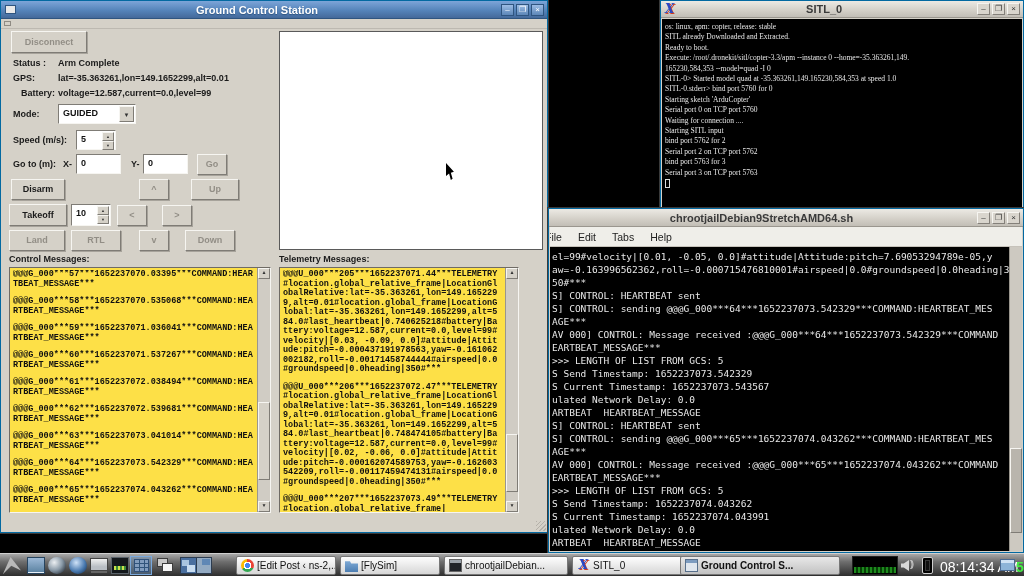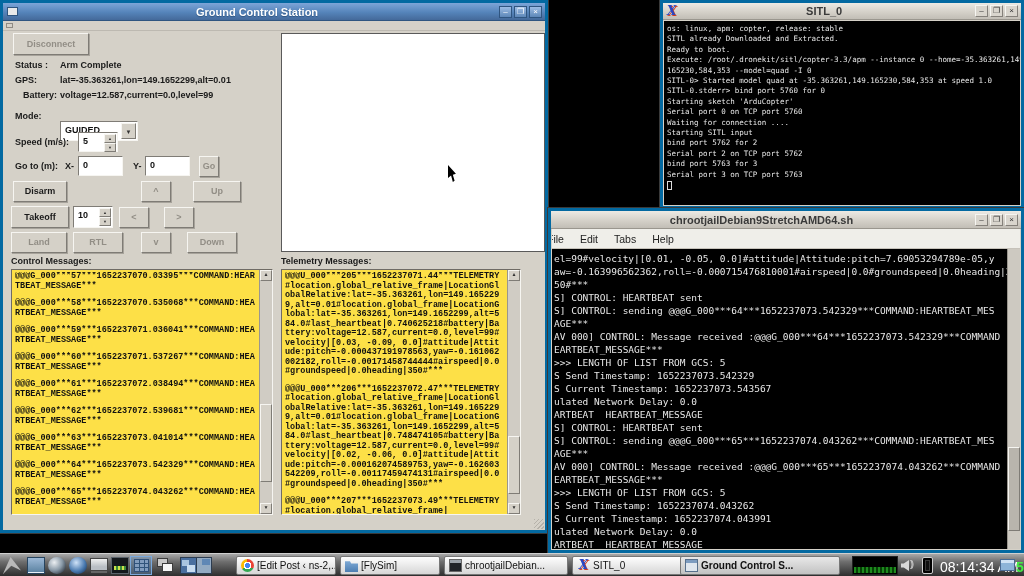--- a/index.html
+++ b/index.html
@@ -1,21 +1,21 @@
 <!DOCTYPE html>
 <html><head>
 <meta charset="utf-8">
 <style>
   * { margin:0; padding:0; box-sizing:border-box; }
   html,body { width:1024px; height:576px; overflow:hidden; background:#000; }
   body { font-family:"Liberation Sans", sans-serif; }
   #desktop { position:relative; width:1024px; height:576px; background:#000; overflow:hidden; }
 
   
-  .win { position:absolute; background:#d5d1c8; border:3px solid #0369a1; box-shadow:0 0 0 1px #3a3a3a; }
+  .win { position:absolute; background:#d5d1c8; border:1px solid #0369a1; box-shadow:0 0 0 1px #3a3a3a; }
   .tb { position:absolute; left:0; top:0; right:0; height:18px; display:flex; align-items:center; }
   .tb-title { flex:1; text-align:center; font-size:11px; font-weight:bold; white-space:nowrap; overflow:hidden; }
   .tb-btns { display:flex; gap:2px; padding:0 3px; }
   .tbtn { width:13px; height:12px; font-size:8px; line-height:10px; text-align:center; cursor:default; }
 
   
   .tb-blue { background:linear-gradient(180deg,#7da5d8 0%,#5584ba 55%,#44699a 100%); border-bottom:1px solid #2f5580; }
   .tb-blue .tb-title { color:#fff; text-shadow:0 1px 1px #2f5580; }
   .tb-blue .tbtn { background:linear-gradient(180deg,#9cbce4,#5d87b8); border:1px solid #2f5580; color:#fff; }
 
@@ -37,21 +37,21 @@
   .listbox .msgs { position:absolute; left:3px; top:2px; right:16px; bottom:0; overflow:hidden; font-size:8.5px; font-weight:bold; color:#111; line-height:9.5px; word-break:break-all; }
   .msgs .msg { margin-bottom:8px; }
   .sbar { position:absolute; right:0; top:0; bottom:0; width:13px; background:#d0ccc4; border-left:1px solid #9a968e; }
   .sbar .sarr { position:absolute; left:0; right:0; height:11px; background:#d5d1c8; border:1px solid; border-color:#f6f5f1 #7f7c76 #7f7c76 #f6f5f1; font-size:5px; color:#333; text-align:center; line-height:9px; }
   .sbar .thumb { position:absolute; left:0; right:0; background:#d5d1c8; border:1px solid; border-color:#f6f5f1 #7f7c76 #7f7c76 #f6f5f1; }
 
   
   .term { position:absolute; background:#000; overflow:hidden; font-family:"DejaVu Sans Mono","Liberation Mono",monospace; color:#e8e8e8; }
   .term .tline { white-space:pre; }
   #sitl-term { left:1px; top:18px; right:1px; bottom:1px; font-size:7.5px; padding:3px 0 0 3px; }
-  #sitl-term .tline { line-height:10.4px; }
+  #sitl-term .tline { line-height:10.4px;font-family:Liberation Serif, serif; }
   #jail-term { left:1px; top:38px; right:1px; bottom:1px; font-size:9.5px; padding:3px 0 0 2px; }
   #jail-term .tline { line-height:13px; }
   .cursor-box { display:inline-block; width:5px; height:9px; border:1px solid #ddd; vertical-align:middle; }
 
   
   .menubar { position:absolute; left:1px; right:1px; top:18px; height:20px; background:#efeee9; border-bottom:1px solid #c6c2ba; display:flex; align-items:center; overflow:hidden; }
   .menubar .mitem { font-size:10.5px; color:#222; padding:0 8px; }
   .menubar .first { margin-left:-13px; }
 
   
@@ -89,40 +89,40 @@
     <button class="btn disabled" style="left:10px;top:30px;width:76px;height:22px;">Disconnect</button>
 
     <span class="lbl" style="left:12px;top:57px;">Status :</span>
     <span class="lbl" style="left:57px;top:57px;">Arm Complete</span>
     <span class="lbl" style="left:12px;top:72px;">GPS:</span>
     <span class="lbl" style="left:57px;top:72px;">lat=-35.363261,lon=149.1652299,alt=0.01</span>
     <span class="lbl" style="left:12px;top:87px;margin-left:8px;">Battery:</span>
     <span class="lbl" style="left:57px;top:87px;">voltage=12.587,current=0.0,level=99</span>
 
     <span class="lbl" style="left:12px;top:108px;">Mode:</span>
-    <div class="field" style="left:57px;top:103px;width:78px;height:20px;margin-top:15px;">
+    <div class="field" style="left:57px;top:103px;width:78px;height:20px;">
       <span>GUIDED</span>
       <span class="combo-arrow">▼</span>
     </div>
 
     <span class="lbl" style="left:12px;top:134px;">Speed (m/s):</span>
     <div class="field" style="left:75px;top:129px;width:40px;height:20px;">
       <span>5</span>
       <span class="spin-btns">
           <span>▲</span>
           <span>▼</span>
         </span>
     </div>
 
     <span class="lbl" style="left:12px;top:158px;">Go to (m):</span>
     <span class="lbl" style="left:62px;top:158px;">X-</span>
     <div class="field" style="left:75px;top:153px;width:45px;height:20px;"><span>0</span></div>
     <span class="lbl" style="left:130px;top:158px;">Y-</span>
     <div class="field" style="left:142px;top:153px;width:45px;height:20px;"><span>0</span></div>
-    <button class="btn disabled" style="left:196px;top:153px;width:20px;height:21px;">Go</button>
+    <button class="btn disabled" style="left:196px;top:153px;width:30px;height:21px;">Go</button>
 
     <button class="btn" style="left:10px;top:178px;width:54px;height:21px;">Disarm</button>
     <button class="btn disabled" style="left:138px;top:178px;width:30px;height:21px;">^</button>
     <button class="btn disabled" style="left:190px;top:178px;width:48px;height:21px;">Up</button>
 
     <button class="btn" style="left:8px;top:203px;width:58px;height:22px;">Takeoff</button>
     <div class="field" style="left:70px;top:203px;width:40px;height:22px;">
       <span>10</span>
       <span class="spin-btns">
           <span>▲</span>

